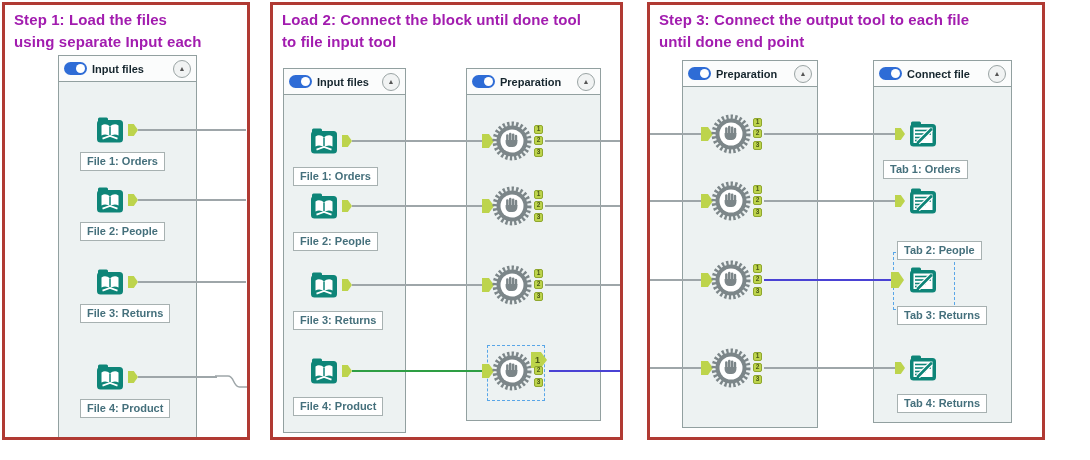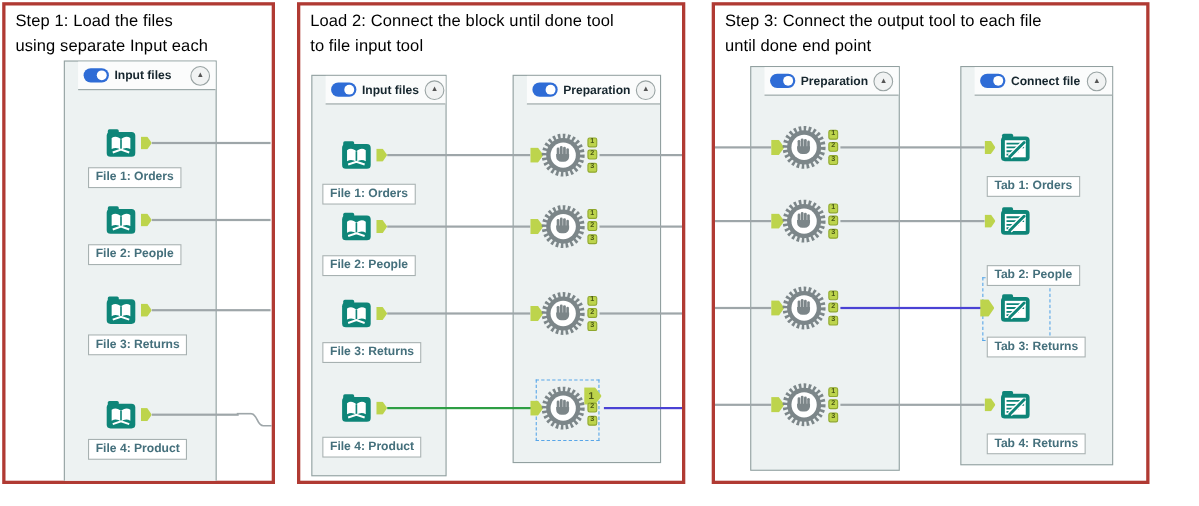--- a/index.html
+++ b/index.html
@@ -1,20 +1,20 @@
 <!DOCTYPE html>
 <html style="--panel_border: #b03a33; --teal: #0e8578; --toggle_blue: #2e6cd6; --container_bg: #edf2f2; --container_border: #92a0a0; --wire_gray: #9ea6a9; --wire_green: #2e9e44; --wire_blue: #4a42d4; --anchor_green: #bdd44c; --anchor_border: #8fa72e; --gear_gray: #7c8689; --selection_blue: #58a6e8; --label_text: #45707c;"><head>
 <meta charset="utf-8">
 <style>
   html,body{margin:0;padding:0;background:#fff;font-family:"Liberation Sans",sans-serif;}
   #canvas{position:relative;width:1090px;height:460px;background:#fff;overflow:hidden;}
   .panel{position:absolute;top:2px;height:438px;border:3px solid var(--panel_border,#b03a33);background:#fff;overflow:hidden;box-sizing:border-box;}
   .abs{position:absolute;}
-  .ptitle{position:absolute;left:9px;top:4px;font-size:15px;font-weight:normal;color:#000000;line-height:22px;letter-spacing:.1px;}
-  .tc{position:absolute;background:var(--container_bg,#edf2f2);border:1.5px solid var(--container_border,#92a0a0);box-sizing:border-box;padding-left:12px;}
+  .ptitle{position:absolute;left:9px;top:4px;font-size:15px;font-weight:bold;color:#a21caf;line-height:22px;letter-spacing:.1px;}
+  .tc{position:absolute;background:var(--container_bg,#edf2f2);border:1.5px solid var(--container_border,#92a0a0);box-sizing:border-box;}
   .chead{display:flex;align-items:center;gap:5px;height:25px;padding:0 5px;background:#fbfcfc;border-bottom:1.5px solid var(--container_border,#92a0a0);}
   .cname{font-size:11px;font-weight:bold;color:#16262e;white-space:nowrap;}
   .toggle{width:23px;height:13px;border-radius:7px;background:var(--toggle_blue,#2e6cd6);position:relative;flex:none;}
   .toggle::after{content:"";position:absolute;right:2px;top:2px;width:9px;height:9px;border-radius:50%;background:#fff;}
   .collapse{margin-left:auto;width:16px;height:16px;border-radius:50%;border:1px solid #9aa4a4;background:#f1f3f3;display:flex;align-items:center;justify-content:center;flex:none;}
   .collapse span{font-size:7px;color:#555;line-height:1;}
   .tool{width:32px;height:32px;}
   .tool svg{width:32px;height:32px;display:block;}
   .gearbox{width:42px;height:42px;}
   .gearbox svg{width:42px;height:42px;display:block;}
@@ -329,19 +329,19 @@
         <svg>
           <use href="#sym-doc"></use>
         </svg>
       </div>
     <div class="abs tool" style="left:257px;top:347px;">
         <svg>
           <use href="#sym-doc"></use>
         </svg>
       </div>
 
-    <div class="lab" style="left:247px;top:155px;text-align:center;">Tab 1: Orders</div>
+    <div class="lab" style="left:233px;top:155px;text-align:center;">Tab 1: Orders</div>
     <div class="lab" style="left:247px;top:236px;">Tab 2: People</div>
     <div class="lab" style="left:247px;top:301px;">Tab 3: Returns</div>
     <div class="lab" style="left:247px;top:389px;">Tab 4: Returns</div>
   </div>
 
 </div>
 
 </body></html>

